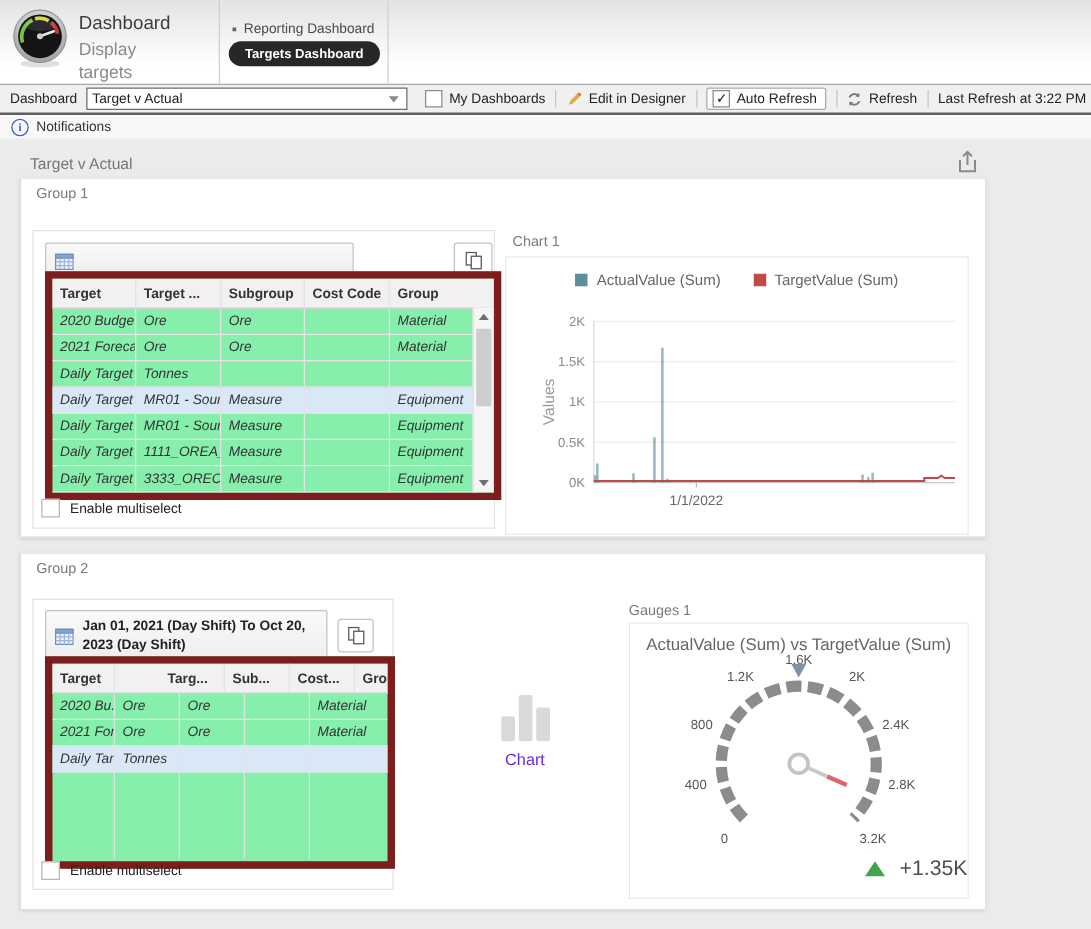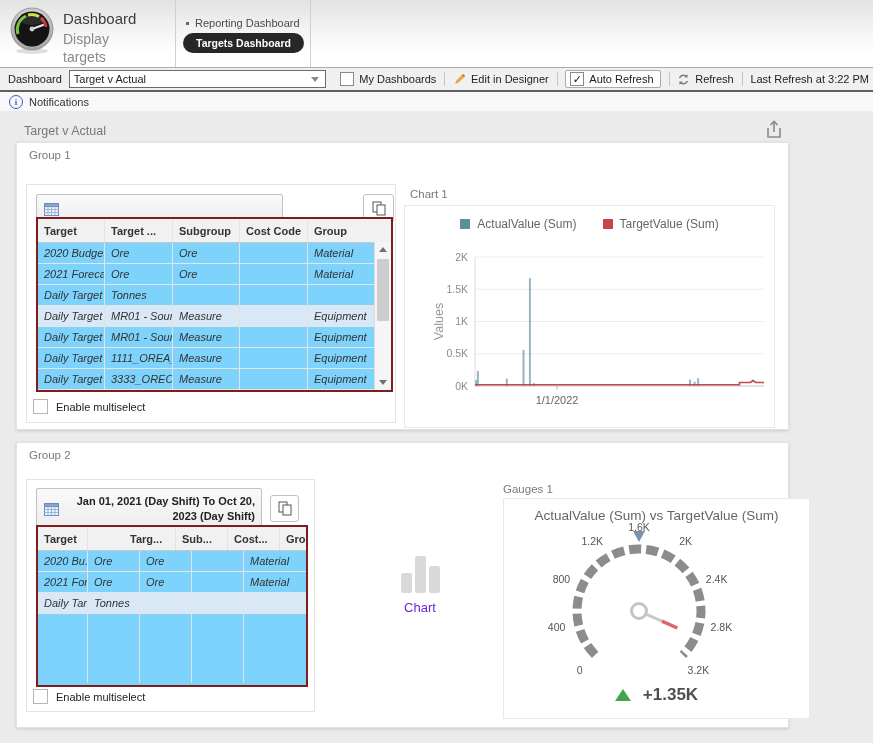--- a/index.html
+++ b/index.html
@@ -55,28 +55,28 @@
 
   .filter-widget{position:absolute;border:1px solid #e4e4e4;background:#fff;}
   #fw1{left:9px;top:41px;width:368px;height:237px;}
   #fw2{left:9px;top:36px;width:287px;height:231px;}
 
   .date-btn{position:absolute;background:linear-gradient(#fafafa,#ededed);border:1px solid #c2c2c2;
             border-radius:2px;display:flex;align-items:center;font-weight:bold;color:#222;cursor:pointer;}
   #date1{left:9px;top:9px;width:245px;height:27px;}
   #date2{left:9px;top:8px;width:224px;height:39px;}
   .date-btn .cal{margin:0 7px 0 7px;flex:none;}
-  #date2 .txt{text-align:right;line-height:1.35;padding-right:6px;}
+  #date2 .txt{text-align:left;line-height:1.35;padding-right:6px;}
   .copy-btn{position:absolute;background:#fff;border:1px solid #c2c2c2;border-radius:3px;
             display:flex;align-items:center;justify-content:center;cursor:pointer;}
   #copy1{left:336px;top:9px;width:29px;height:27px;}
   #copy2{left:243px;top:15px;width:27px;height:25px;}
 
   
-  .tbl{position:absolute;background:#7dd3fc;border:2px solid #7f1d1d;}
+  .tbl{position:absolute;background:#86efac;border:6px solid #7f1d1d;}
   #tbl1{left:9px;top:32px;width:353px;height:171px;}
   #tbl2{left:9px;top:45px;width:268px;height:158px;}
   .tr{display:flex;border-bottom:1px solid #e5e5e5;align-items:stretch;}
   .tbl.has-scroll .tr{margin-right:16px;}
   .tbl.has-scroll .tr.head{margin-right:0;}
   .tr.head{background:#f1f1f1;font-weight:bold;border-bottom:1px solid #c9c9c9;}
   .tr.sel{background:#d9e8f7;}
   .tr.filler{border-bottom:none;}
   .th,.td{border-right:1px solid #e3e3e3;padding:0 4px 0 6px;white-space:nowrap;overflow:hidden;
           display:flex;align-items:center;box-sizing:border-box;}
@@ -101,24 +101,24 @@
   .leg-sw{width:10px;height:10px;margin-right:7px;}
   .chart-svg{position:absolute;left:0;top:0;}
 
   
   .chart-ph{position:absolute;left:330px;top:112px;width:146px;text-align:center;}
   .ph-bars{display:flex;align-items:flex-end;justify-content:center;gap:3px;height:38px;}
   .ph-bars div{width:11px;background:#d9d9d9;border-radius:2px;}
   .ph-label{margin-top:7px;font-size:13px;color:#6d28d9;}
 
   .gauge-label{position:absolute;left:486px;top:40px;font-size:11.5px;color:#7a7a7a;}
-  .gauge-widget{position:absolute;left:486px;top:55px;width:270px;height:219px;border:1px solid #e9e9e9;background:#fff;padding-left:35px;}
+  .gauge-widget{position:absolute;left:486px;top:55px;width:270px;height:219px;border:1px solid #e9e9e9;background:#fff;}
   .gauge-title{position:absolute;left:0;top:9px;width:100%;text-align:center;font-size:13.5px;color:#666;}
   .gauge-svg{position:absolute;left:0;top:0;}
-  .gauge-delta{position:absolute;left:0;bottom:13px;width:100%;display:flex;align-items:center;justify-content:center;gap:12px;font-weight:bold;}
+  .gauge-delta{position:absolute;left:0;bottom:13px;width:100%;display:flex;align-items:center;justify-content:flex-end;gap:12px;}
   .delta-tri{width:0;height:0;border-left:8px solid transparent;border-right:8px solid transparent;border-bottom:12px solid #42a54c;}
   .delta-val{font-size:17px;color:#4f4f4f;}
 </style>
 </head>
 <body>
 
 <div id="app">
 
   <div class="header">
     <svg class="logo" width="46" height="48" viewBox="0 0 46 48">

